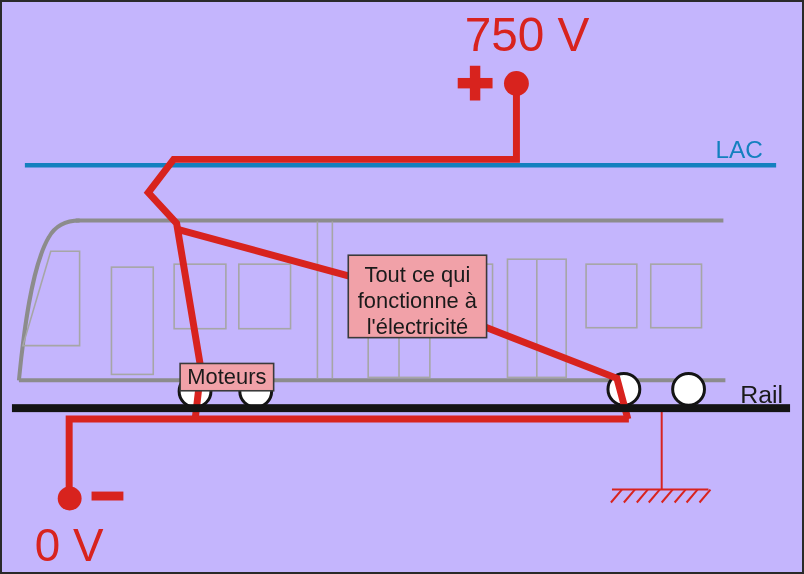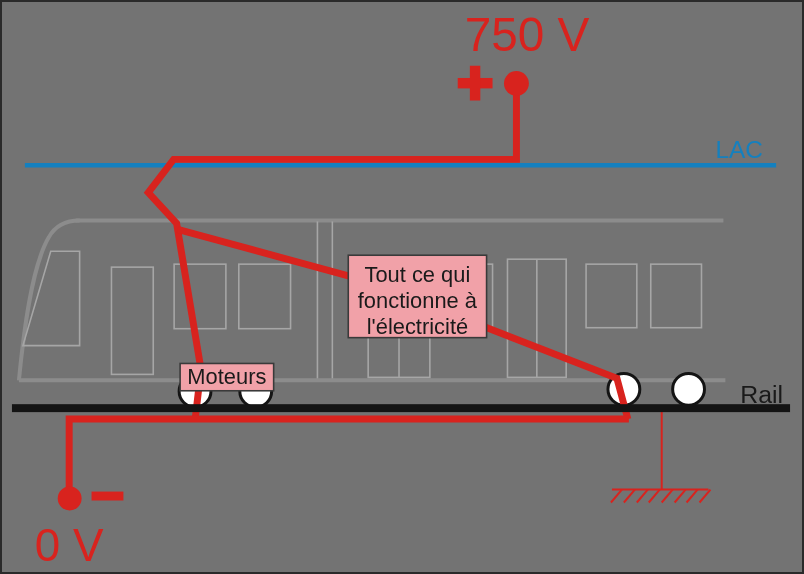--- a/index.html
+++ b/index.html
@@ -1,21 +1,21 @@
 <!DOCTYPE html>
 <html><head>
 <meta charset="utf-8">
 <style>
   html,body{margin:0;padding:0;background:#fff;}
   .canvas{
     position:relative;
     width:804px;height:574px;
     box-sizing:border-box;
     border:2px solid #2a2a2a;
-    background:#737373;
+    background:#c4b5fd;
     font-family:"Liberation Sans", sans-serif;
     overflow:hidden;
   }
   svg{display:block;}
   svg text{font-family:"Liberation Sans", sans-serif;}
 </style>
 </head>
 <body>
 
 <div class="canvas">

